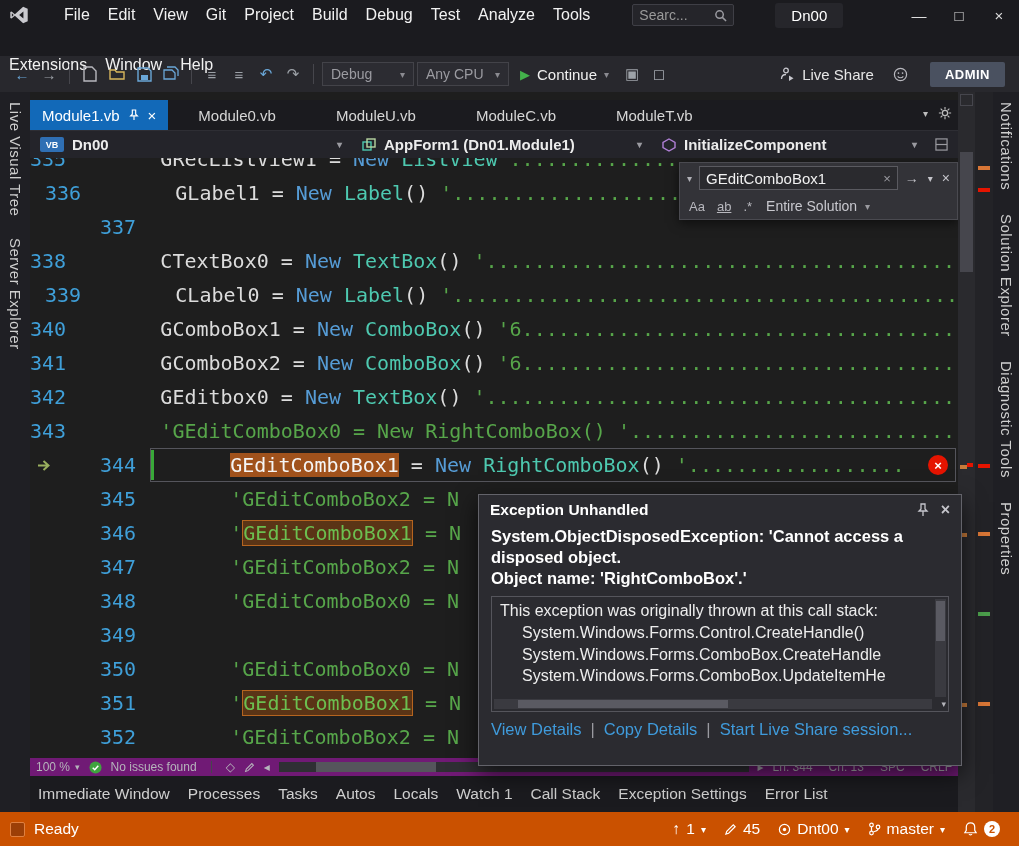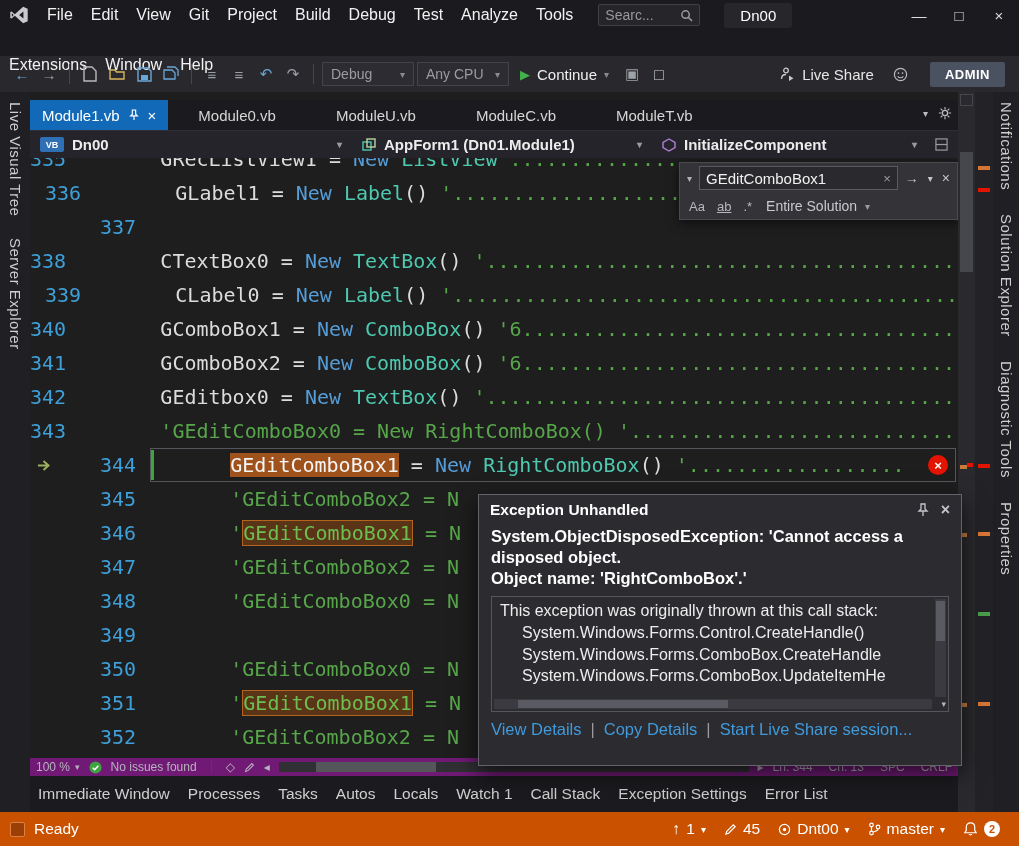--- a/index.html
+++ b/index.html
@@ -2,21 +2,21 @@
 <html><head>
 <meta charset="utf-8">
 <style>
   * { margin:0; padding:0; box-sizing:border-box; }
   html,body { width:1019px; height:846px; overflow:hidden; background:#141416;
               font-family:"Liberation Sans", sans-serif; }
   #app { position:relative; width:1019px; height:846px; background:#1b1b1f; color:#e8e8e8; }
 
   
   .titlebar { height:56px; background:#1b1b1f; }
-  .tb-row1 { display:flex; align-items:center; height:30px; padding-left:8px; gap:2px; }
+  .tb-row1 { display:flex; align-items:center; height:30px; padding-left:8px; gap:19px; }
   .tb-row2 { display:flex; align-items:center; height:26px; gap:2px;margin-top:22px; }
   .vs-logo { width:24px; height:22px; display:flex; align-items:center; margin-right:4px; }
   .menu-item { padding:3px 9px; font-size:16px; color:#f2f2f2; white-space:nowrap; }
   .search-box { display:flex; align-items:center; width:102px; height:22px; background:#25252a;
                 border:1px solid #3f3f46; border-radius:2px; margin-left:14px; padding:0 6px;
                 color:#9a9a9a; font-size:14px; justify-content:space-between; }
   .win-title { margin-left:22px; background:#26262b; padding:4px 16px; border-radius:3px;
                font-size:15px; color:#ffffff; }
   .win-btns { margin-left:auto; display:flex; }
   .win-btn { width:40px; height:28px; display:flex; align-items:center; justify-content:center;

